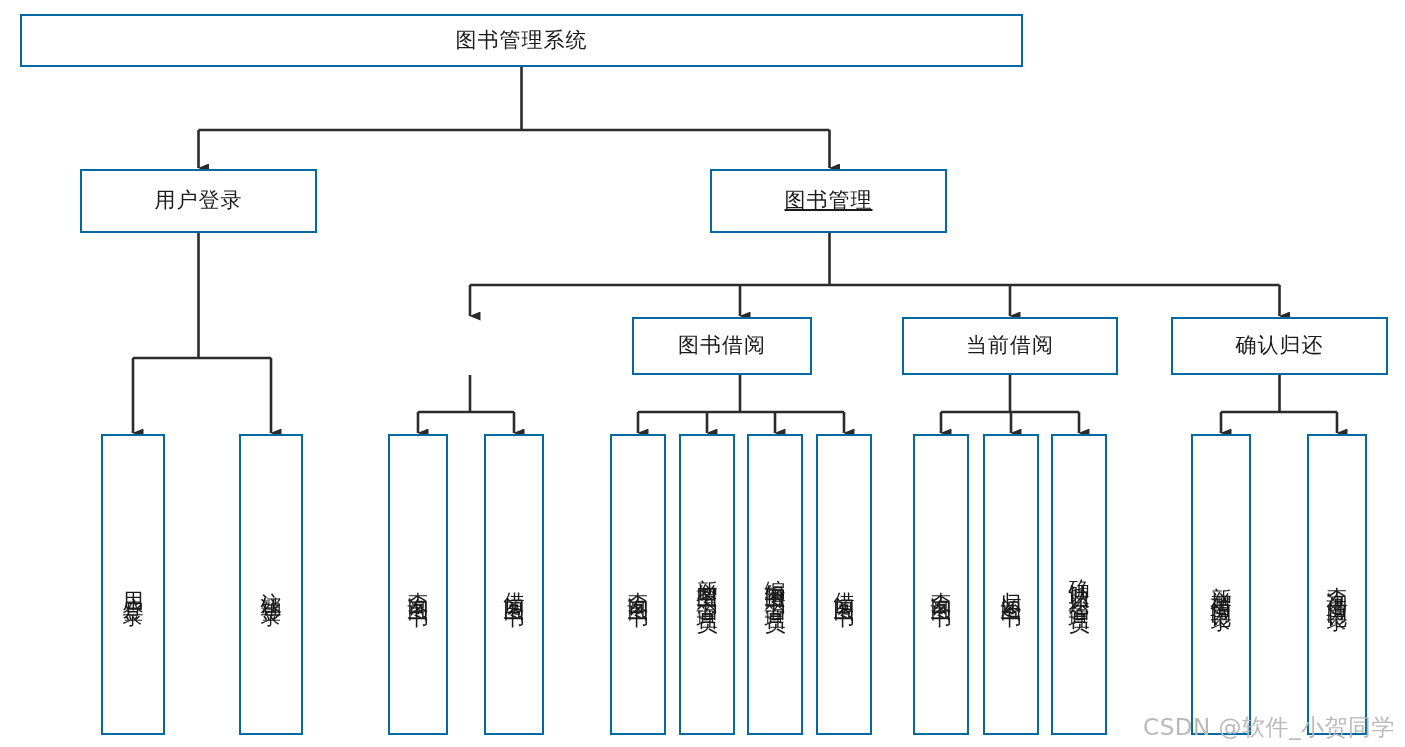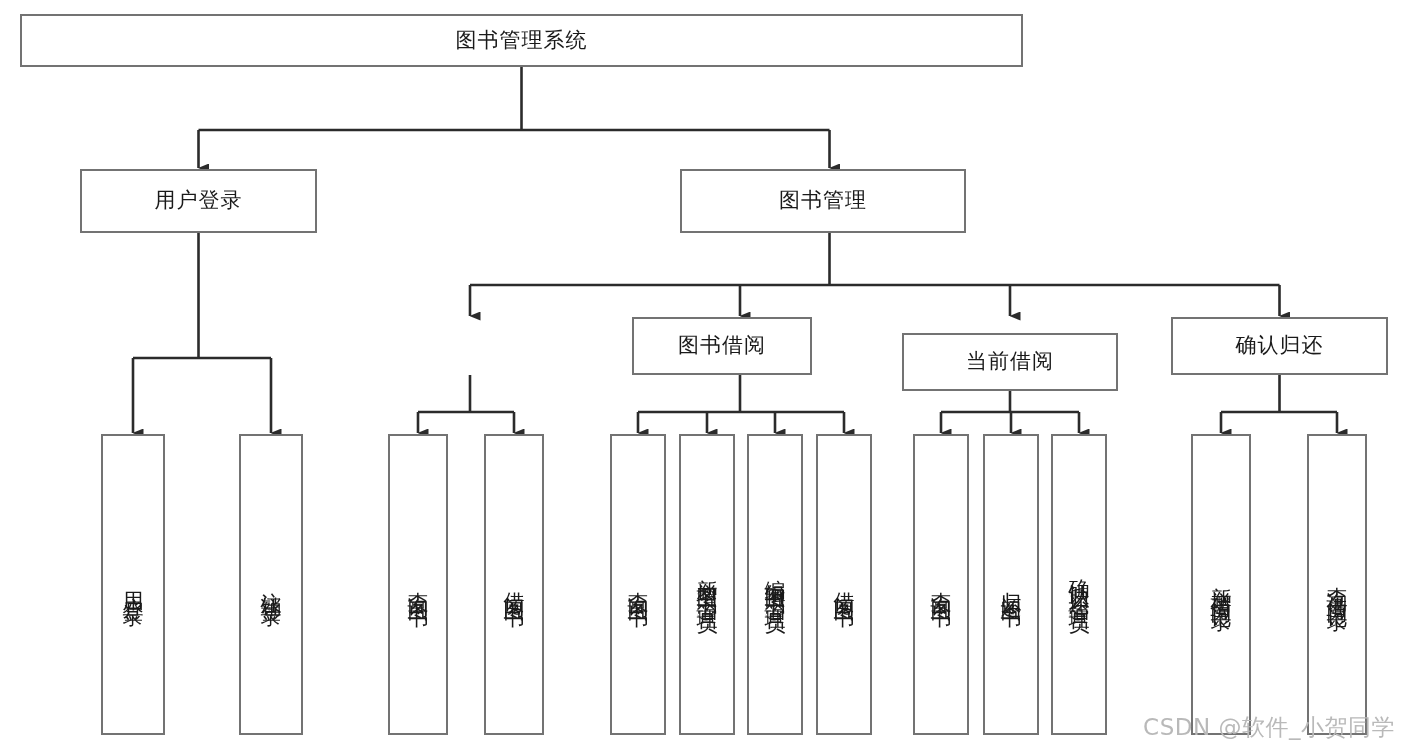--- a/index.html
+++ b/index.html
@@ -23,21 +23,21 @@
     position: absolute;
     left: 0;
     top: 0;
     width: 1405px;
     height: 747px;
   }
   .node {
     position: absolute;
     box-sizing: border-box;
     background: #ffffff;
-    border: 2px solid #737373;
+    border: 2px solid #0369a1;
     display: flex;
     align-items: center;
     justify-content: center;
     color: #1a1a1a;
   }
   .node.horizontal {
     font-size: 21px;
     line-height: 1.1;
     letter-spacing: 1px;
   }
@@ -119,30 +119,30 @@
   </svg>
 
   <div class="node horizontal" style="left: 20px; top: 14px; width: 1003px; height: 53px;">
     <span class="label">图书管理系统</span>
   </div>
 
   <div class="node horizontal" style="left: 80px; top: 169px; width: 237px; height: 64px;">
     <span class="label">用户登录</span>
   </div>
 
-  <div class="node horizontal" style="left: 680px; top: 169px; width: 286px; height: 64px;">
+  <div class="node horizontal" style="left: 710px; top: 169px; width: 237px; height: 64px; text-decoration: underline;">
     <span class="label">图书管理</span>
   </div>
 
 
   <div class="node horizontal" style="left: 632px; top: 317px; width: 180px; height: 58px;">
     <span class="label">图书借阅</span>
   </div>
 
-  <div class="node horizontal" style="left: 902px; top: 317px; width: 216px; height: 58px; margin-top: 16px;">
+  <div class="node horizontal" style="left: 902px; top: 317px; width: 216px; height: 58px;">
     <span class="label">当前借阅</span>
   </div>
 
   <div class="node horizontal" style="left: 1171px; top: 317px; width: 217px; height: 58px;">
     <span class="label">确认归还</span>
   </div>
 
   <div class="node vertical" style="left: 101px; top: 434px; width: 64px; height: 301px;">
     <span class="label">用户登录</span>
   </div>

